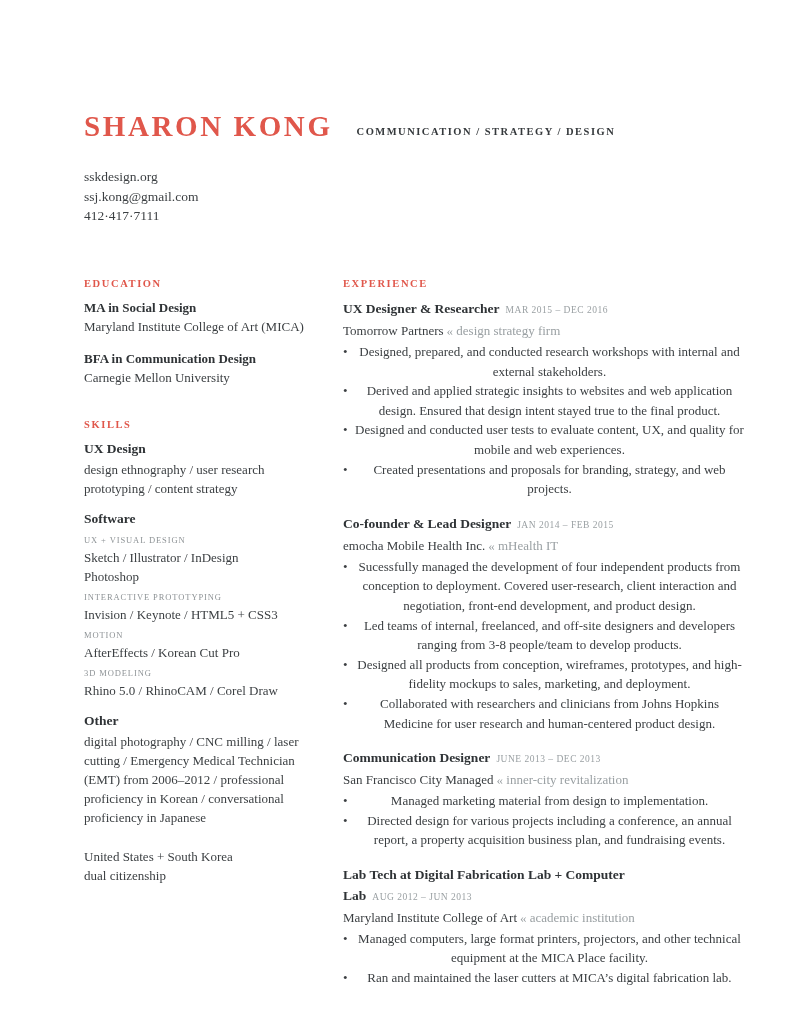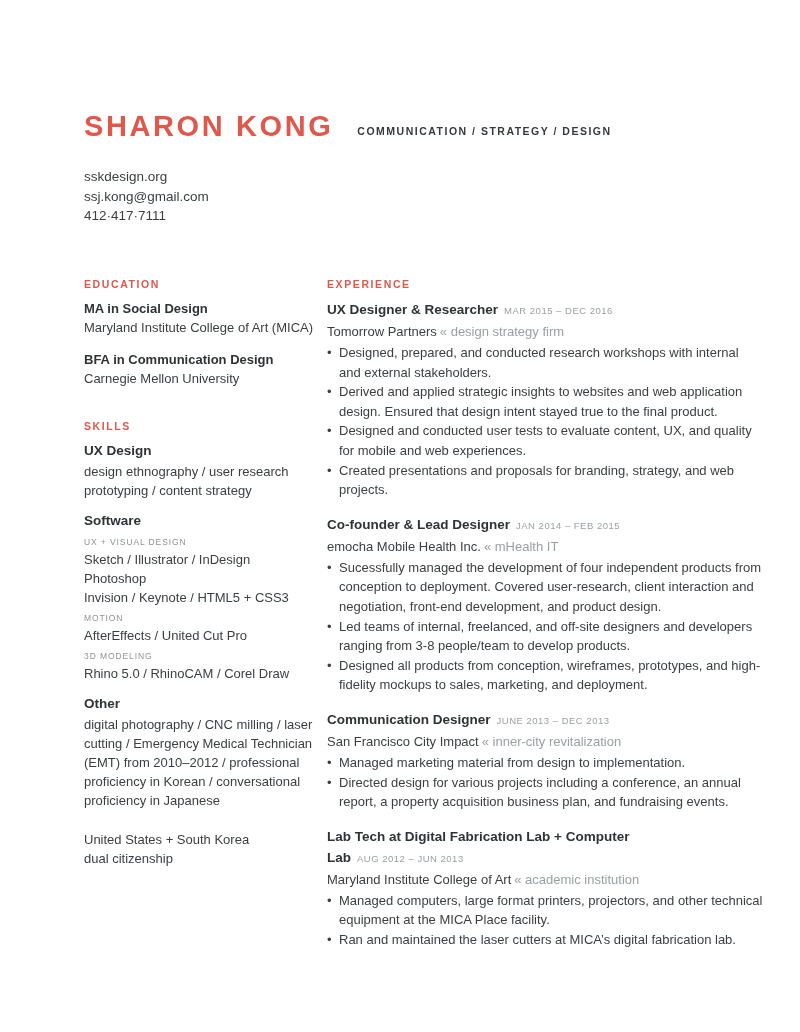--- a/index.html
+++ b/index.html
@@ -15,20 +15,21 @@
     color: #3b3f42;
     -webkit-font-smoothing: antialiased;
   }
 
   .page {
     position: relative;
     width: 708px;
     height: 1032px;
     background: #ffffff;
     padding: 0;
+    font-family: Liberation Serif, serif;
   }
 
   
   .header {
     position: absolute;
     left: 84px;
     top: 112px;
     width: 660px;
   }
 
@@ -78,22 +79,22 @@
   }
 
   .col-left {
     width: 240px;
     margin-left: 84px;
     flex: 0 0 240px;
   }
 
   .col-right {
     flex: 1;
-    margin-left: 3px;
-    padding-right: 37px;
+    margin-left: 19px;
+    padding-right: 56px;
   }
 
   
   .section-title {
     font-size: 10.5px;
     font-weight: 700;
     color: #e0574b;
     letter-spacing: 1.6px;
     margin-bottom: 9px;
   }
@@ -195,20 +196,21 @@
     list-style: none;
   }
 
   ul.bullets li {
     position: relative;
     padding-left: 12px;
     font-size: 13px;
     line-height: 19.6px;
     color: #3b3f42;
     margin-bottom: 0;
+    text-align: center;
   }
 
   ul.bullets li::before {
     content: "\2022";
     position: absolute;
     left: 0;
     top: 0;
     color: #3b3f42;
     font-size: 13px;
     line-height: 19.6px;
@@ -261,39 +263,40 @@
 
         <div class="skill-group">
           <div class="skill-heading">Software</div>
           <div id="software-categories">
               <div>
                 <div class="micro-label">UX + VISUAL DESIGN</div>
                 <div class="sw-line">Sketch / Illustrator / InDesign</div>
                 <div class="sw-line">Photoshop</div>
               </div>
               <div>
+                <div class="micro-label">INTERACTIVE PROTOTYPING</div>
                 <div class="sw-line">Invision / Keynote / HTML5 + CSS3</div>
               </div>
               <div>
                 <div class="micro-label">MOTION</div>
-                <div class="sw-line">AfterEffects / United Cut Pro</div>
+                <div class="sw-line">AfterEffects / Korean Cut Pro</div>
               </div>
               <div>
                 <div class="micro-label">3D MODELING</div>
                 <div class="sw-line">Rhino 5.0 / RhinoCAM / Corel Draw</div>
               </div>
             </div>
         </div>
 
         <div class="skill-group">
           <div class="skill-heading">Other</div>
           <div id="other-lines">
               <div class="skill-line">digital photography / CNC milling / laser</div>
               <div class="skill-line">cutting / Emergency Medical Technician</div>
-              <div class="skill-line">(EMT) from 2010–2012 / professional</div>
+              <div class="skill-line">(EMT) from 2006–2012 / professional</div>
               <div class="skill-line">proficiency in Korean / conversational</div>
               <div class="skill-line">proficiency in Japanese</div>
             </div>
         </div>
       </div>
 
       <div class="footer-block">
         <div id="footer-lines">
             <div class="footer-line">United States + South Korea</div>
             <div class="footer-line">dual citizenship</div>
@@ -315,25 +318,26 @@
               <li>Created presentations and proposals for branding, strategy, and web projects.</li>
             </ul>
           </div>
           <div class="job">
             <div class="job-title-row"><span class="job-title">Co-founder &amp; Lead Designer</span><span class="job-dates">JAN 2014 – FEB 2015</span></div>
             <div class="job-company-row"><span>emocha Mobile Health Inc.</span><span class="job-descriptor">« mHealth IT</span></div>
             <ul class="bullets">
               <li>Sucessfully managed the development of four independent products from conception to deployment. Covered user-research, client interaction and negotiation, front-end development, and product design.</li>
               <li>Led teams of internal, freelanced, and off-site designers and developers ranging from 3-8 people/team to develop products.</li>
               <li>Designed all products from conception, wireframes, prototypes, and high-fidelity mockups to sales, marketing, and deployment.</li>
+              <li>Collaborated with researchers and clinicians from Johns Hopkins Medicine for user research and human-centered product design.</li>
             </ul>
           </div>
           <div class="job">
             <div class="job-title-row"><span class="job-title">Communication Designer</span><span class="job-dates">JUNE 2013 – DEC 2013</span></div>
-            <div class="job-company-row"><span>San Francisco City Impact</span><span class="job-descriptor">« inner-city revitalization</span></div>
+            <div class="job-company-row"><span>San Francisco City Managed</span><span class="job-descriptor">« inner-city revitalization</span></div>
             <ul class="bullets">
               <li>Managed marketing material from design to implementation.</li>
               <li>Directed design for various projects including a conference, an annual report, a property acquisition business plan, and fundraising events.</li>
             </ul>
           </div>
           <div class="job">
             <div class="job-title-row"><span class="job-title">Lab Tech at Digital Fabrication Lab + Computer Lab</span><span class="job-dates">AUG 2012 – JUN 2013</span></div>
             <div class="job-company-row"><span>Maryland Institute College of Art</span><span class="job-descriptor">« academic institution</span></div>
             <ul class="bullets">
               <li>Managed computers, large format printers, projectors, and other technical equipment at the MICA Place facility.</li>

